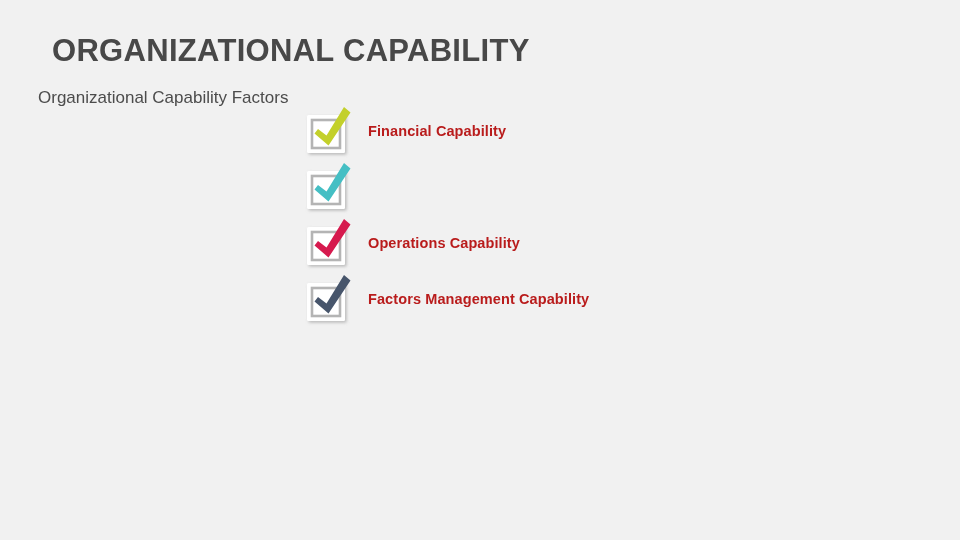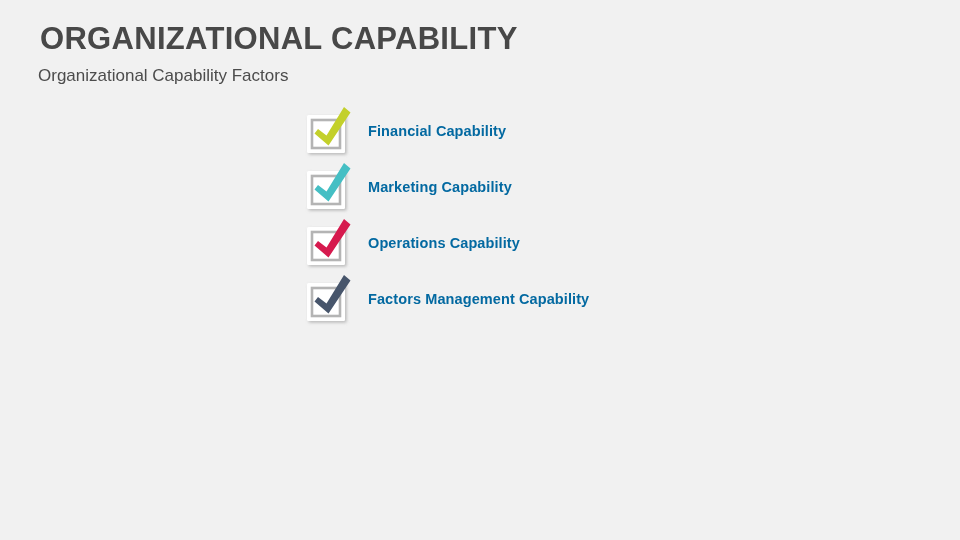--- a/index.html
+++ b/index.html
@@ -28,21 +28,21 @@
     left: 36px;
     top: 16px;
     width: 880px;
   }
   #title {
     font-size: 31px;
     font-weight: bold;
     color: #484848;
     letter-spacing: 0.3px;
     line-height: 38px;
-    margin: 4px;
+    margin: 16px;
     white-space: nowrap;
   }
   #subtitle {
     font-size: 17px;
     font-weight: normal;
     color: #4c4c4c;
     line-height: 24px;
     margin: 6px 0 16px 2px;
     white-space: nowrap;
   }
@@ -73,21 +73,21 @@
     height: 56px;
     display: block;
     overflow: visible;
   }
   .row-label {
     position: absolute;
     left: 62px;
     top: 11px;
     font-size: 14.5px;
     font-weight: bold;
-    color: #0369a1;
+    color: #b91c1c;
     white-space: nowrap;
     letter-spacing: 0.1px;
   }
 </style>
 </head>
 <body>
 
 <div id="slide">
 
   <div id="header">
@@ -117,21 +117,20 @@
             <defs>
               <filter id="sh1" x="-60%" y="-60%" width="260%" height="260%">
                 <feDropShadow dx="1.6" dy="1.6" stdDeviation="1.5" flood-color="#8c8c8c" flood-opacity="0.55"></feDropShadow>
               </filter>
             </defs>
             <rect x="3" y="11" width="38" height="38" rx="1.5" fill="#ffffff" filter="url(#sh1)"></rect>
             <rect x="8" y="16" width="28" height="28" fill="#ffffff" stroke="#b4b4b4" stroke-width="2.6"></rect>
             <path d="M10.5 29.5 L14.0 25.0 L22.5 31.5 L40.0 3.0 L46.5 8.5 L24.5 41.5 Z" fill="#45bfc4"></path>
           </svg>
         </div>
-        <div class="row-label">Marketing Capability</div>
       </div>
       <div class="row">
         <div class="cb-wrap">
           <svg class="cb-svg" viewBox="0 0 56 56">
             <defs>
               <filter id="sh2" x="-60%" y="-60%" width="260%" height="260%">
                 <feDropShadow dx="1.6" dy="1.6" stdDeviation="1.5" flood-color="#8c8c8c" flood-opacity="0.55"></feDropShadow>
               </filter>
             </defs>
             <rect x="3" y="11" width="38" height="38" rx="1.5" fill="#ffffff" filter="url(#sh2)"></rect>

